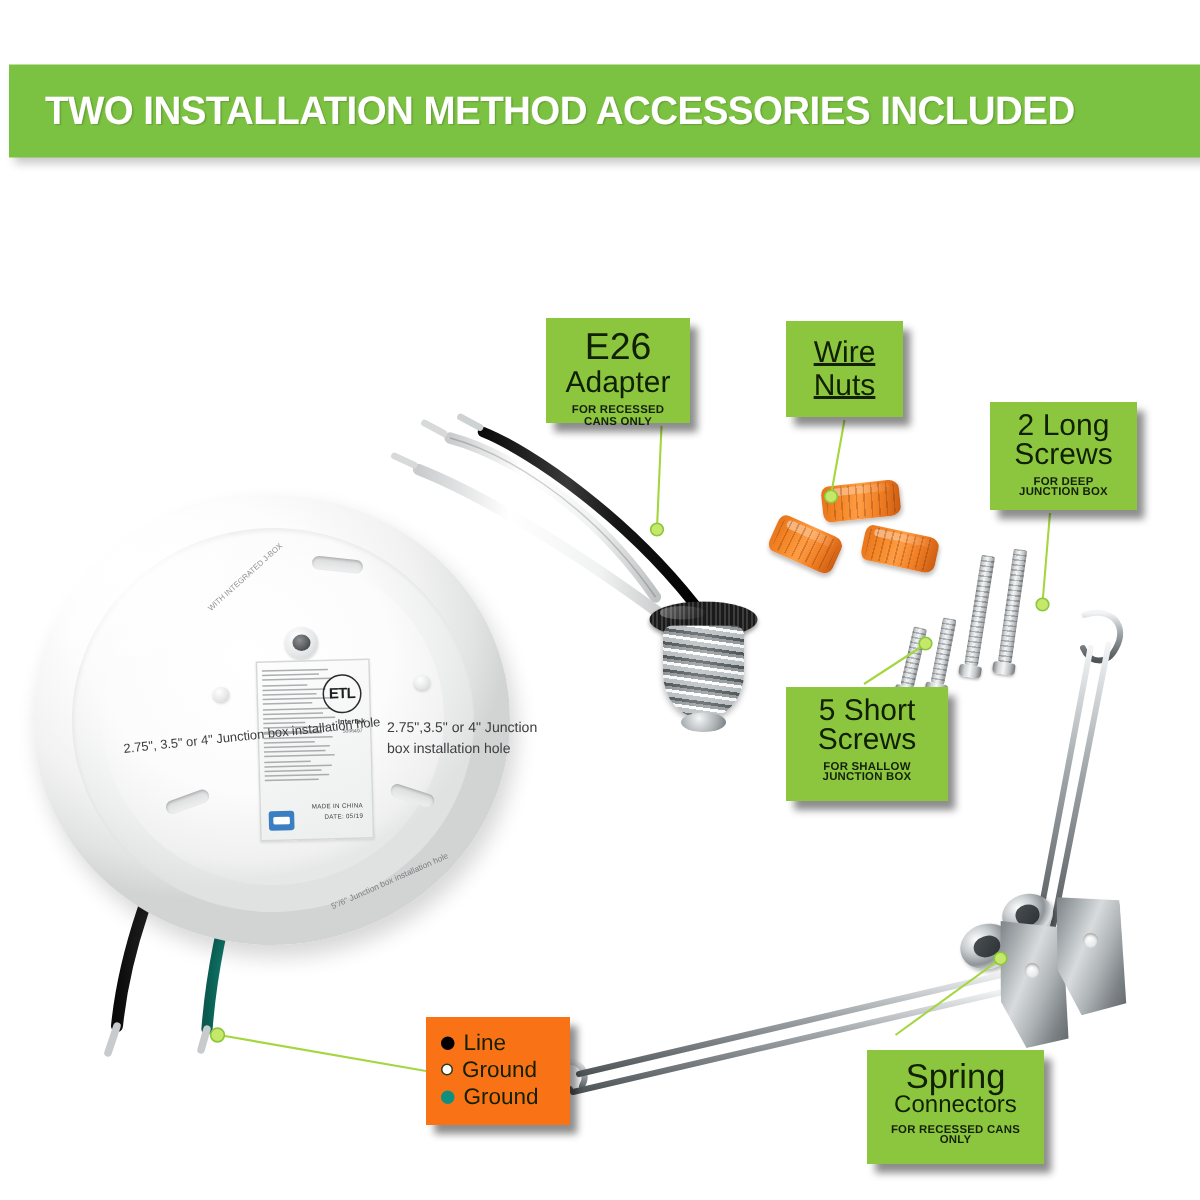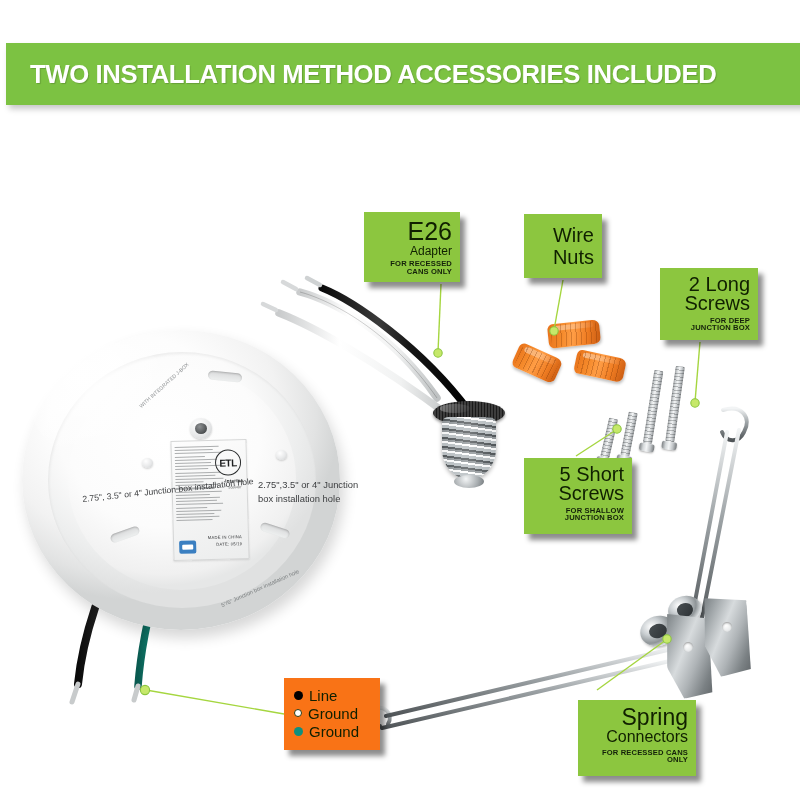--- a/index.html
+++ b/index.html
@@ -38,41 +38,41 @@
     transform: translateY(-50%) scaleX(0.97);
     transform-origin: left center;
   }
 
   
   .card {
     position: absolute;
     background: #8cc63f;
     box-shadow: 5px 6px 5px rgba(0,0,0,0.45);
     color: #14210a;
-    text-align: right;
+    text-align: center;
     padding: 6px 8px;
     line-height: 1.04;
   }
   .card .l1 { display: block; font-size: 23px; color: #102000; }
   .card .l2 { display: block; font-size: 17px; color: #102000; margin-top: 1px; }
   .card .sub {
     display: block;
     font-size: 7.6px;
     font-weight: bold;
     letter-spacing: 0.15px;
     margin-top: 3px;
     color: #14210a;
   }
 
   #card-e26      { left: 364px; top: 212px; width: 96px;  height: 70px; }
   #card-e26 .l1  { font-size: 25px; }
-  #card-e26 .l2  { font-size: 12px; }
+  #card-e26 .l2  { font-size: 20px; }
 
   #card-wirenuts { left: 524px; top: 214px; width: 78px;  height: 64px;
-                   display: flex; flex-direction: column; justify-content: center; }
+                   display: flex; flex-direction: column; justify-content: center; text-decoration: underline; }
   #card-wirenuts .l1 { font-size: 20px; line-height: 1.12; }
 
   #card-long     { left: 660px; top: 268px; width: 98px;  height: 72px; }
   #card-long .l1 { font-size: 20px; }
   #card-long .l2 { font-size: 20px; margin-top: -2px; }
 
   #card-short    { left: 524px; top: 458px; width: 108px; height: 76px; }
   #card-short .l1{ font-size: 20px; }
   #card-short .l2{ font-size: 20px; margin-top: -2px; }
 

